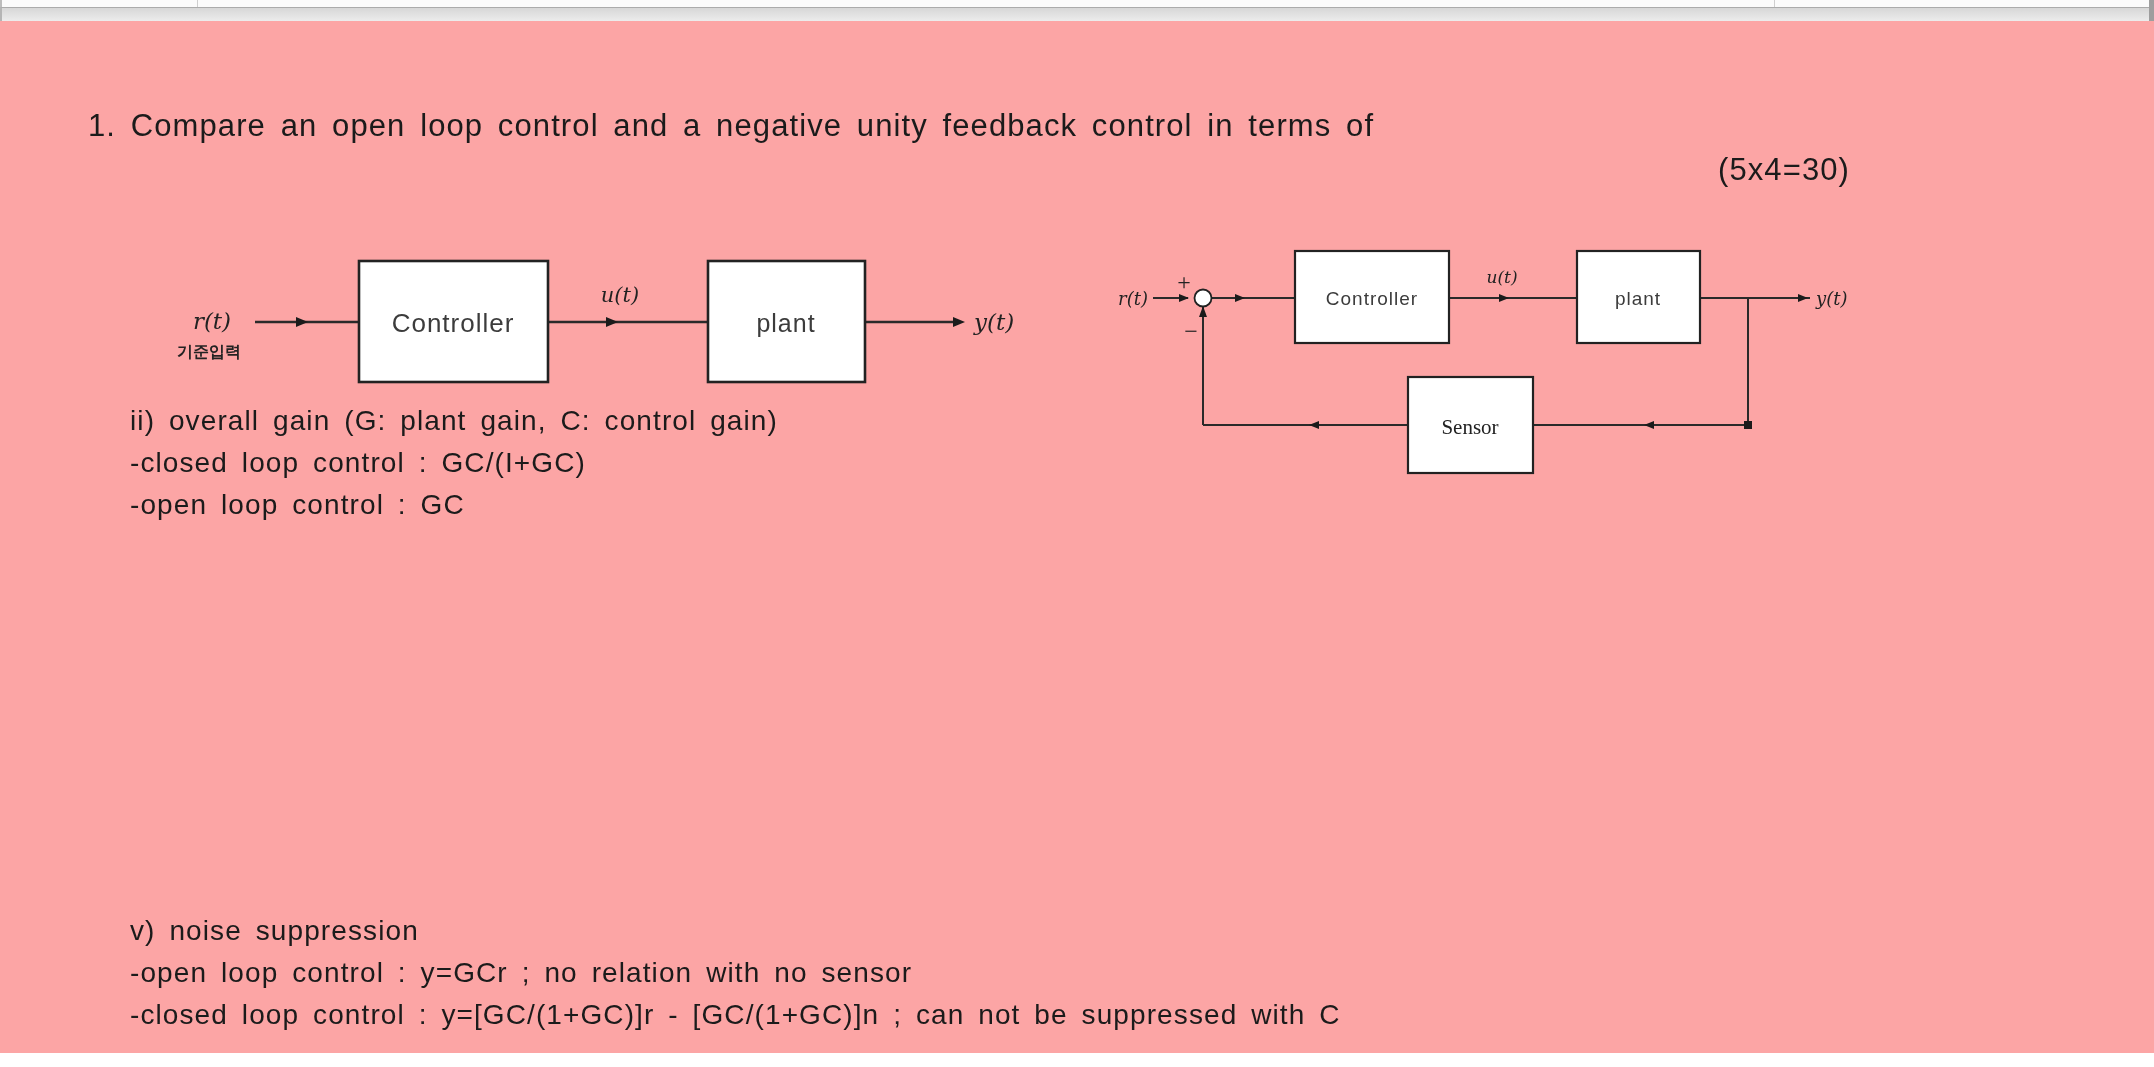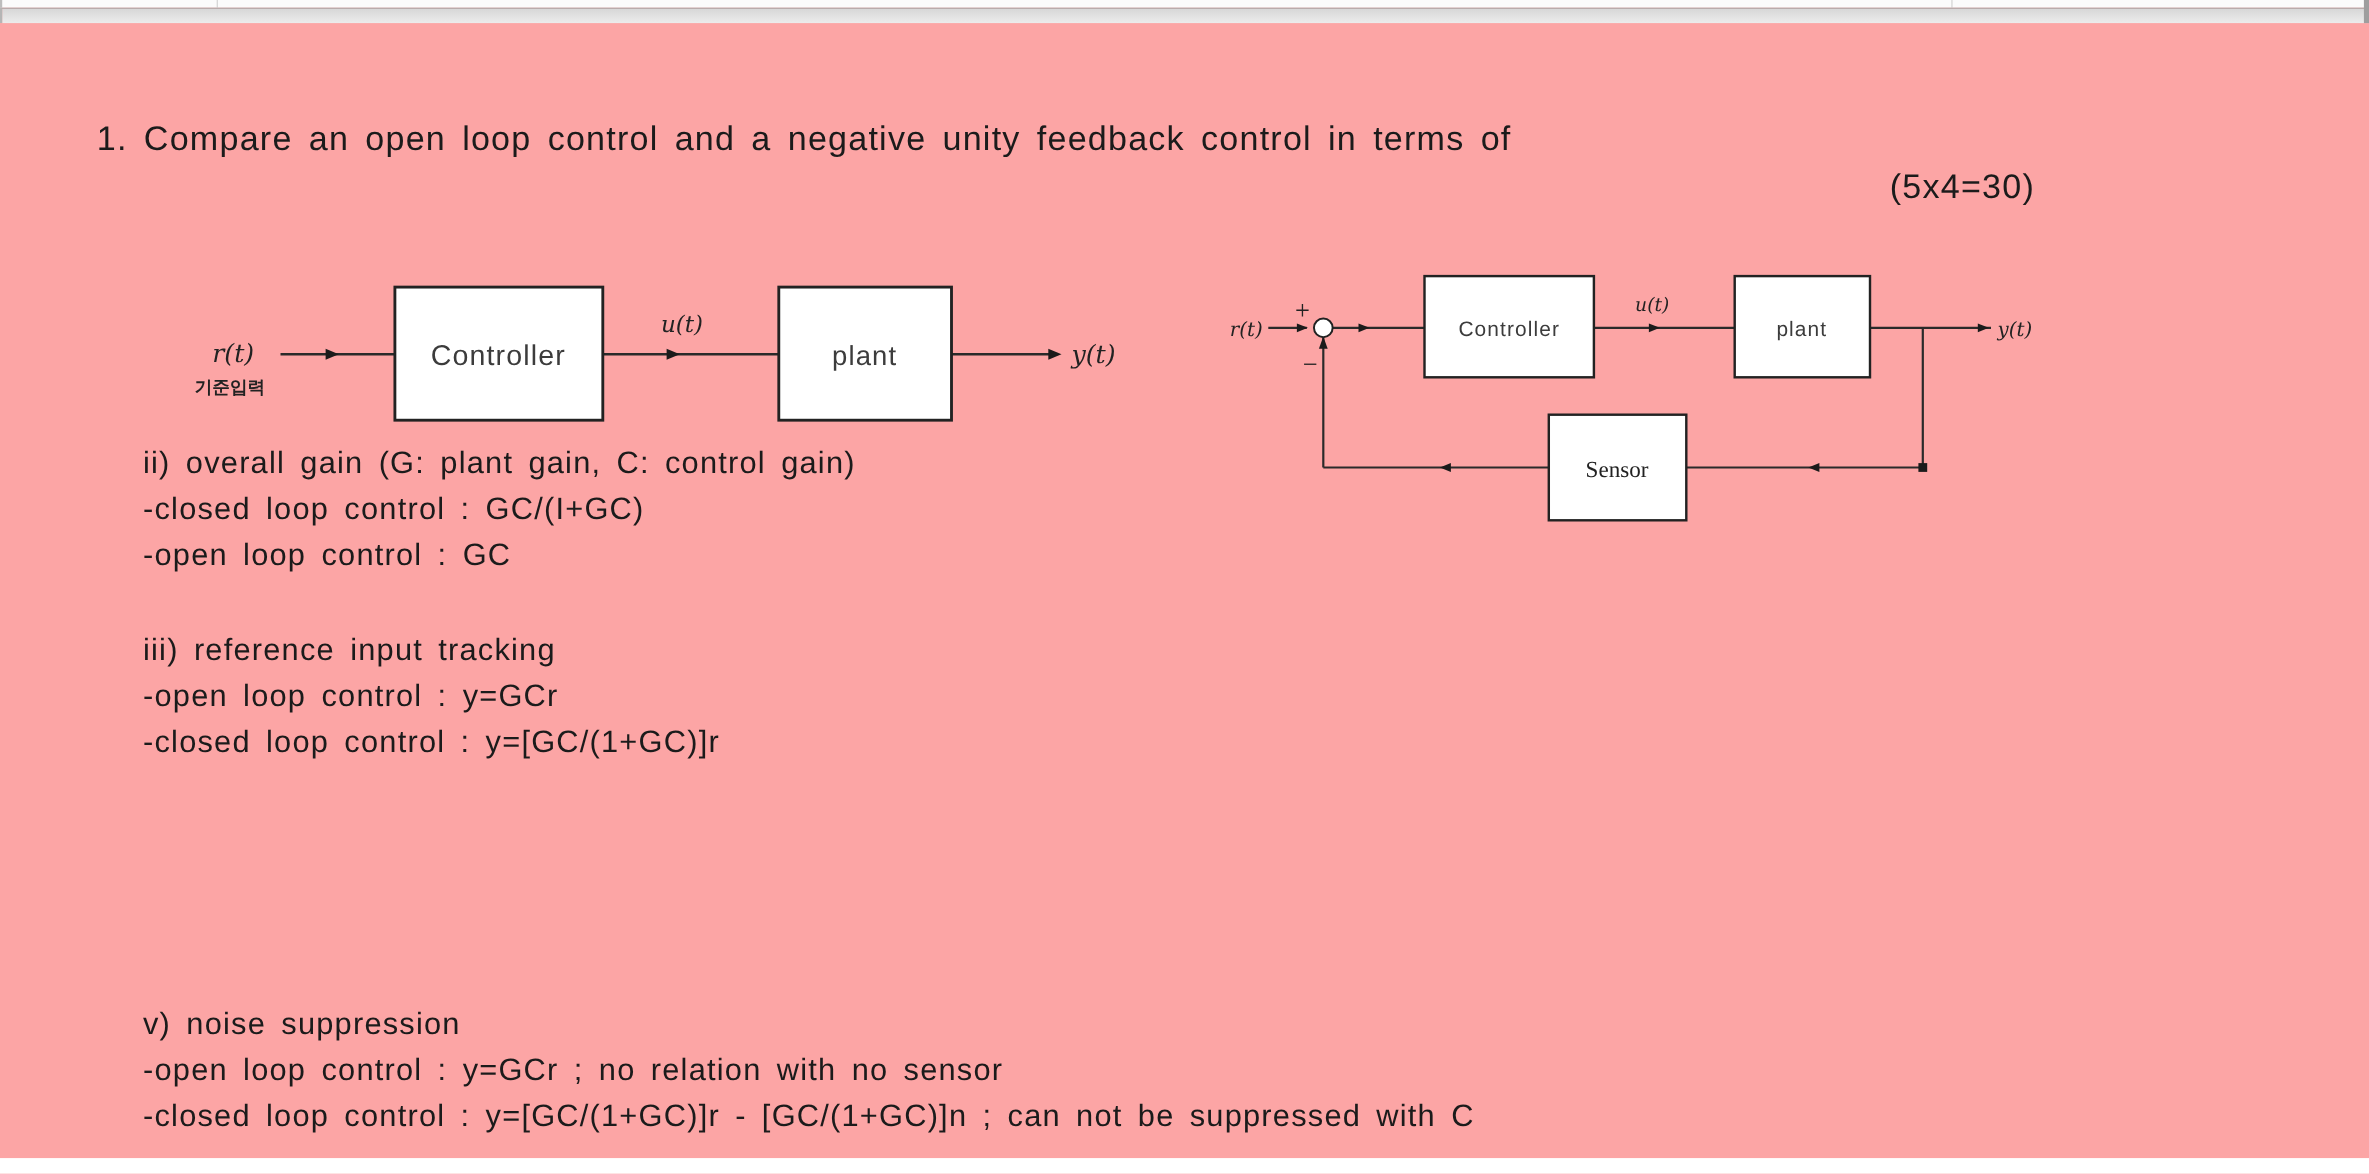--- a/index.html
+++ b/index.html
@@ -99,25 +99,20 @@
     <text x="716" y="65" text-anchor="start" font-size="18" class="mathlabel">y(t)</text>
     <text x="370" y="194" text-anchor="middle" font-size="21" class="serif">Sensor</text>
   </svg>
 
   <div class="tgroup" style="top:400px">
     <div>ii) overall gain (G: plant gain, C: control gain)</div>
     <div>-closed loop control : GC/(I+GC)</div>
     <div>-open loop control : GC</div>
   </div>
 
-  <div class="tgroup" style="top:570px">
-    <div>iii) reference input tracking</div>
-    <div>-open loop control : y=GCr</div>
-    <div>-closed loop control : y=[GC/(1+GC)]r</div>
-  </div>
 
 
   <div class="tgroup" style="top:910px">
     <div>v) noise suppression</div>
     <div>-open loop control : y=GCr ; no relation with no sensor</div>
     <div>-closed loop control : y=[GC/(1+GC)]r - [GC/(1+GC)]n ; can not be suppressed with C</div>
   </div>
 
 </div>
 

